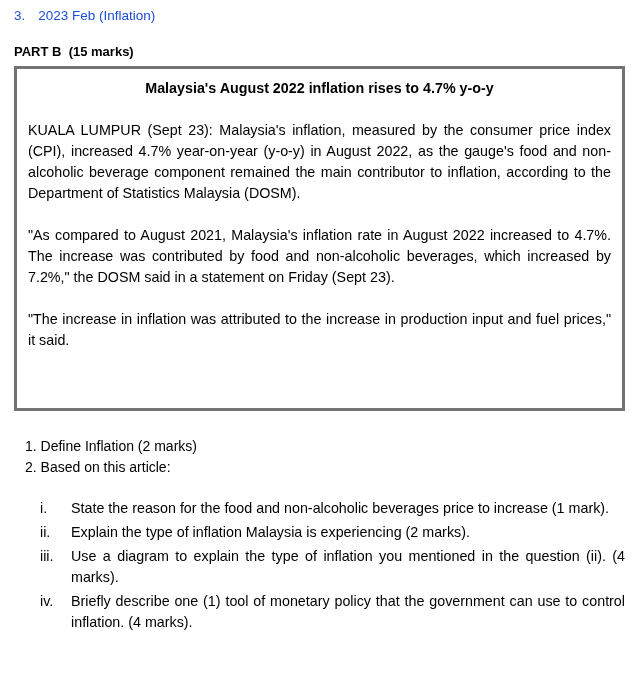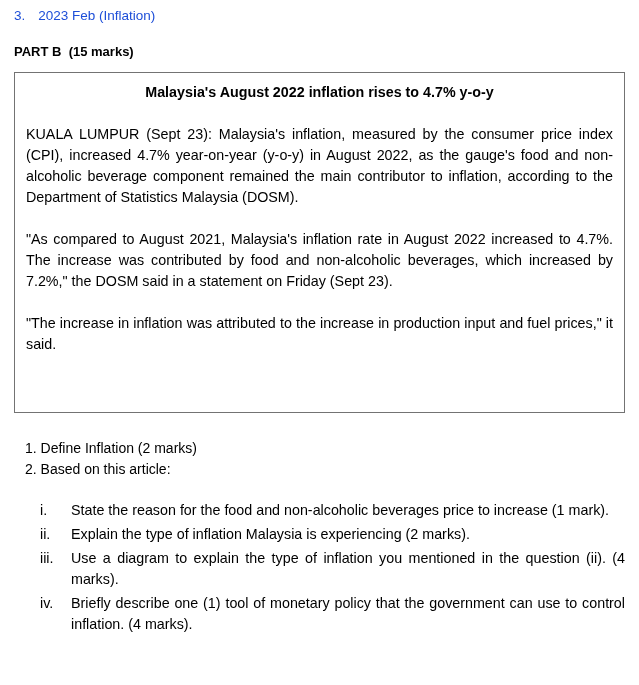--- a/index.html
+++ b/index.html
@@ -22,22 +22,22 @@
   .doc-heading .heading-title {
     margin-left: 13px;
   }
   .part-label {
     margin-top: 21px;
     font-size: 13px;
     font-weight: bold;
     white-space: pre-wrap;
   }
   .article-box {
-    margin-top: 13px;
-    border: 1px solid #737373;
+    margin-top: 7px;
+    border: 3px solid #737373;
     padding: 7px 11px 15px 11px;
     font-size: 14.3px;
     line-height: 1.47;
   }
   .article-title {
     text-align: center;
     font-weight: bold;
     margin-top: 2px;
   }
   .article-para {

